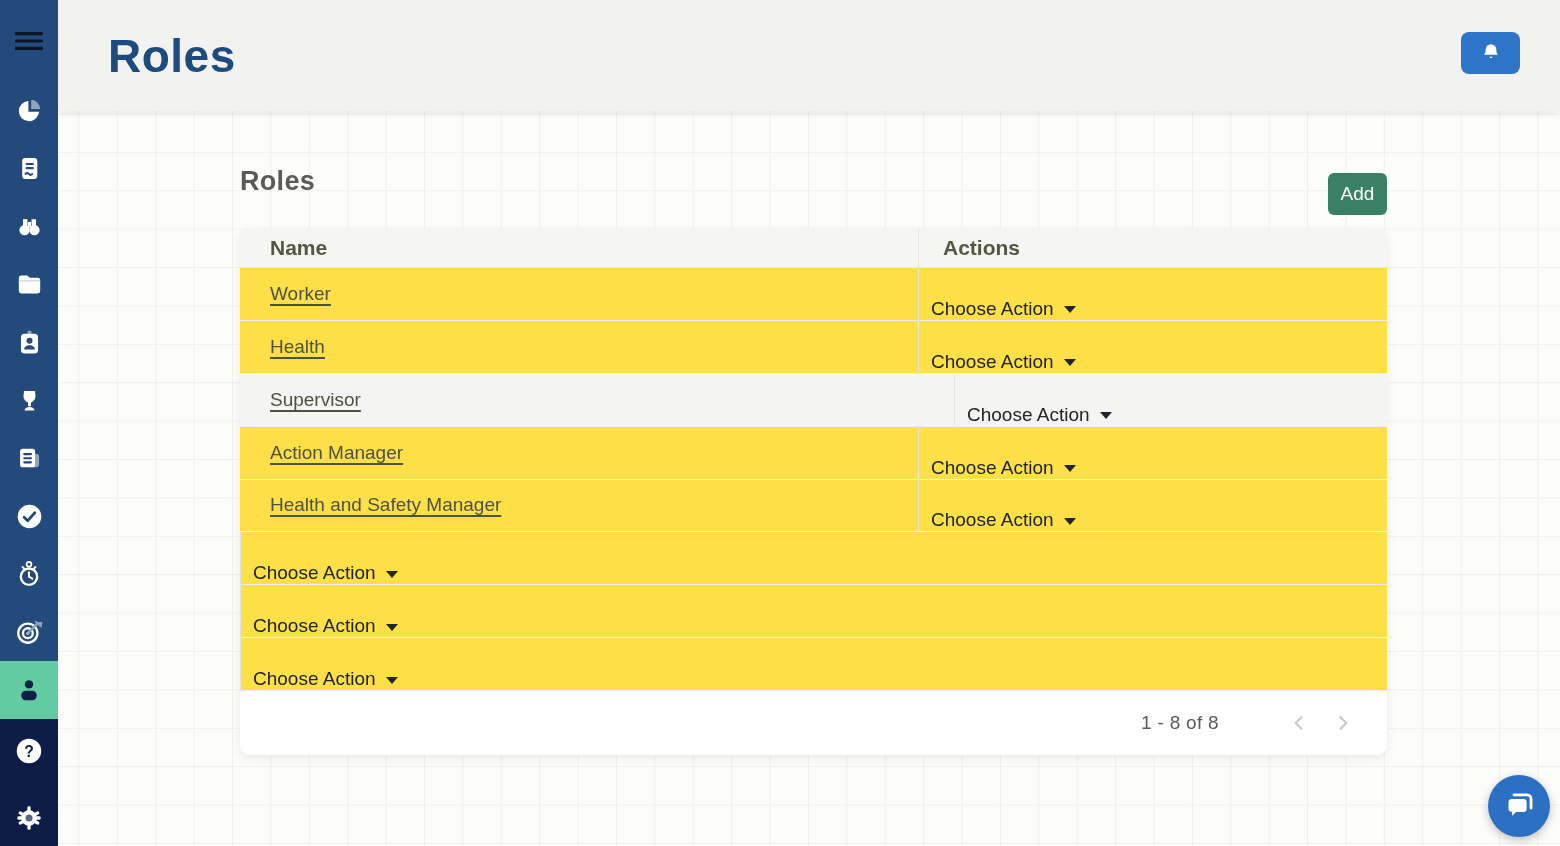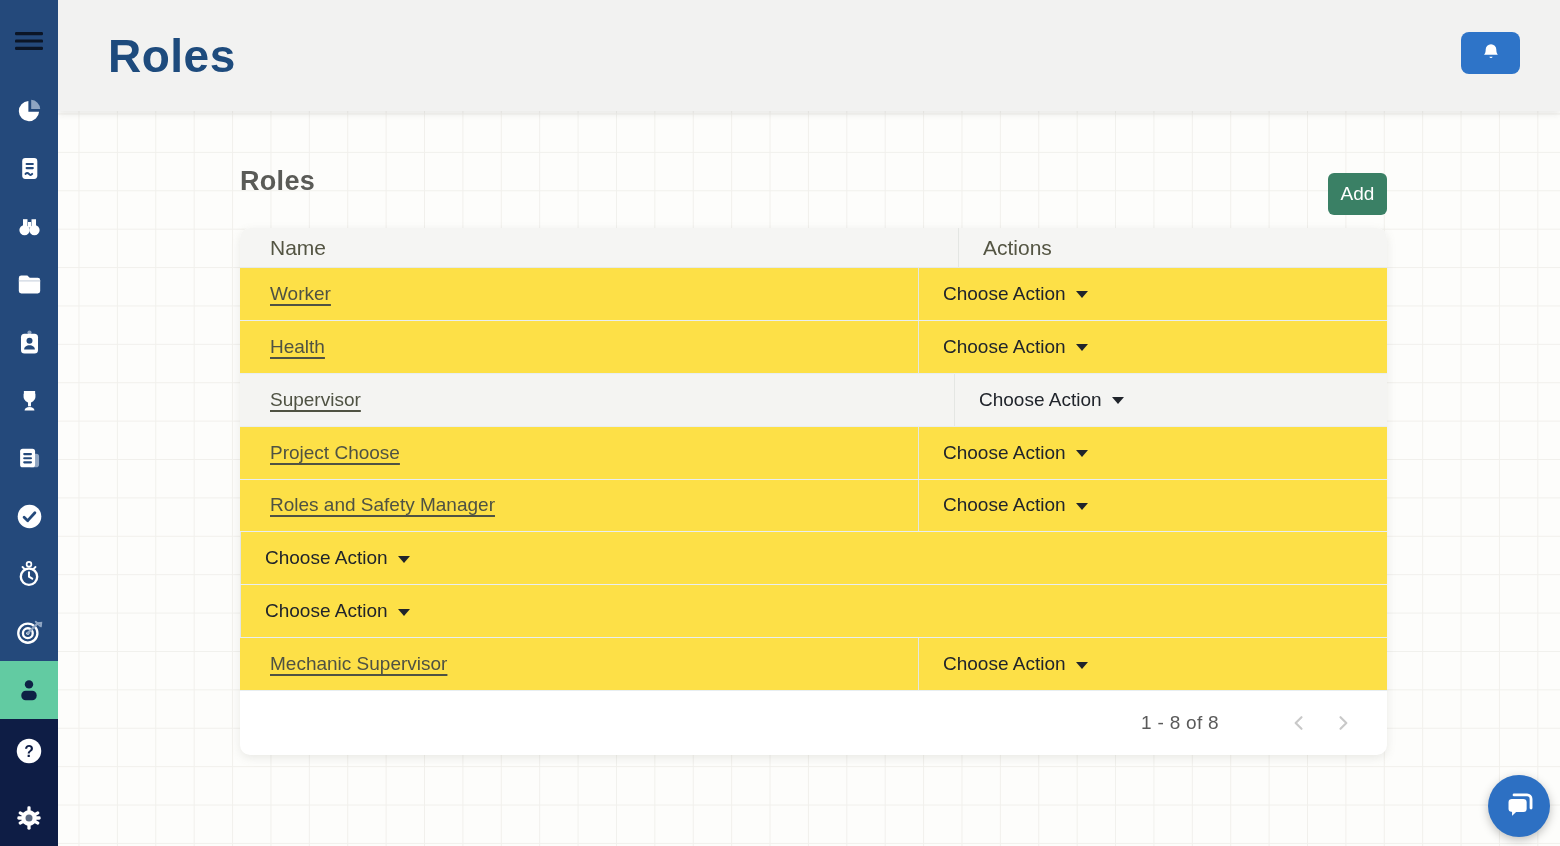--- a/index.html
+++ b/index.html
@@ -36,29 +36,29 @@
                   display:flex; align-items:center; justify-content:space-between; }
   .section-head h2 { font-size:27px; font-weight:700; color:#5A5B57; letter-spacing:.3px; }
   .add-btn { width:59px; height:42px; background:#3A8065; color:#fff; font-size:19px; font-weight:500;
              border:none; border-radius:6px; cursor:pointer; font-family:"Liberation Sans",sans-serif;margin-top:25px; }
 
   
   .card { position:absolute; left:182px; top:117px; width:1147px; height:527px; background:#fff;
           border-radius:10px; box-shadow:0 3px 10px rgba(110,110,100,.14); overflow:hidden;
           display:flex; flex-direction:column; }
   .thead { display:flex; height:40px; background:#F5F5F3; border-bottom:1px solid #E4E9EC; flex:none; }
-  .th { font-size:21px; font-weight:400; color:#545543; display:flex; align-items:center; }
+  .th { font-size:21px; font-weight:700; color:#545543; display:flex; align-items:center; }
   .th.name { width:678px; padding-left:30px; }
-  .th.actions { flex:1; padding-left:24px; border-left:1px solid #E4E6E3;margin-left:40px; }
+  .th.actions { flex:1; padding-left:24px; border-left:1px solid #E4E6E3; }
   .tbody { flex:1; display:flex; flex-direction:column; }
   .trow { display:flex; flex:1; border-bottom:1px solid #E8EEF1; background:#fde047; }
   .trow.alt { background:#F4F4F2;gap:36px; }
   .td { display:flex; align-items:center; }
   .td.name { width:678px; padding-left:30px; }
-  .td.actions { flex:1; padding-left:24px; border-left:1px solid #E4E6E3; }
+  .td.actions { flex:1; padding-left:12px; border-left:1px solid #E4E6E3;align-items:flex-end; }
   .role-link { font-size:19px; color:#4F5243; text-decoration:underline; text-underline-offset:4px;
                text-decoration-thickness:1.5px; cursor:pointer; }
   .action-dd { background:none; border:none; display:flex; align-items:center; gap:10px; cursor:pointer;
                font-family:"Liberation Sans",sans-serif; font-size:19px; color:#20242B; padding:0; }
   .caret { width:0; height:0; border-left:6px solid transparent; border-right:6px solid transparent;
            border-top:7px solid #20242B; display:inline-block; margin-top:2px; }
 
   .tfoot { height:64px; flex:none; display:flex; align-items:center; justify-content:flex-end;
            padding-right:22px; gap:0; }
   .pg-range { font-size:19px; color:#5A5A5A; letter-spacing:.3px; margin-right:58px; }
@@ -296,64 +296,61 @@
     <div class="td actions">
       <button class="action-dd">
         <span>Choose Action</span>
         <i class="caret"></i>
       </button>
     </div>
   </div>
 
   <div class="trow">
     <div class="td name">
-      <a href="#" class="role-link">Project Choose</a>
-    </div>
-    <div class="td actions">
-      <button class="action-dd">
-        <span>Choose Action</span>
-        <i class="caret"></i>
-      </button>
-    </div>
-  </div>
-
-  <div class="trow">
-    <div class="td name">
-      <a href="#" class="role-link">Roles and Safety Manager</a>
-    </div>
-    <div class="td actions">
-      <button class="action-dd">
-        <span>Choose Action</span>
-        <i class="caret"></i>
-      </button>
-    </div>
-  </div>
-
-  <div class="trow">
-    <div class="td actions">
-      <button class="action-dd">
-        <span>Choose Action</span>
-        <i class="caret"></i>
-      </button>
-    </div>
-  </div>
-
-  <div class="trow">
-    <div class="td actions">
-      <button class="action-dd">
-        <span>Choose Action</span>
-        <i class="caret"></i>
-      </button>
-    </div>
-  </div>
-
-  <div class="trow">
-    <div class="td name">
-      <a href="#" class="role-link">Mechanic Supervisor</a>
-    </div>
+      <a href="#" class="role-link">Action Manager</a>
+    </div>
+    <div class="td actions">
+      <button class="action-dd">
+        <span>Choose Action</span>
+        <i class="caret"></i>
+      </button>
+    </div>
+  </div>
+
+  <div class="trow">
+    <div class="td name">
+      <a href="#" class="role-link">Health and Safety Manager</a>
+    </div>
+    <div class="td actions">
+      <button class="action-dd">
+        <span>Choose Action</span>
+        <i class="caret"></i>
+      </button>
+    </div>
+  </div>
+
+  <div class="trow">
+    <div class="td actions">
+      <button class="action-dd">
+        <span>Choose Action</span>
+        <i class="caret"></i>
+      </button>
+    </div>
+  </div>
+
+  <div class="trow">
+    <div class="td actions">
+      <button class="action-dd">
+        <span>Choose Action</span>
+        <i class="caret"></i>
+      </button>
+    </div>
+  </div>
+
+  <div class="trow">
     <div class="td actions">
       <button class="action-dd">
         <span>Choose Action</span>
         <i class="caret"></i>
       </button>
     </div>
   </div>
 </div>
 
     <div class="tfoot">

